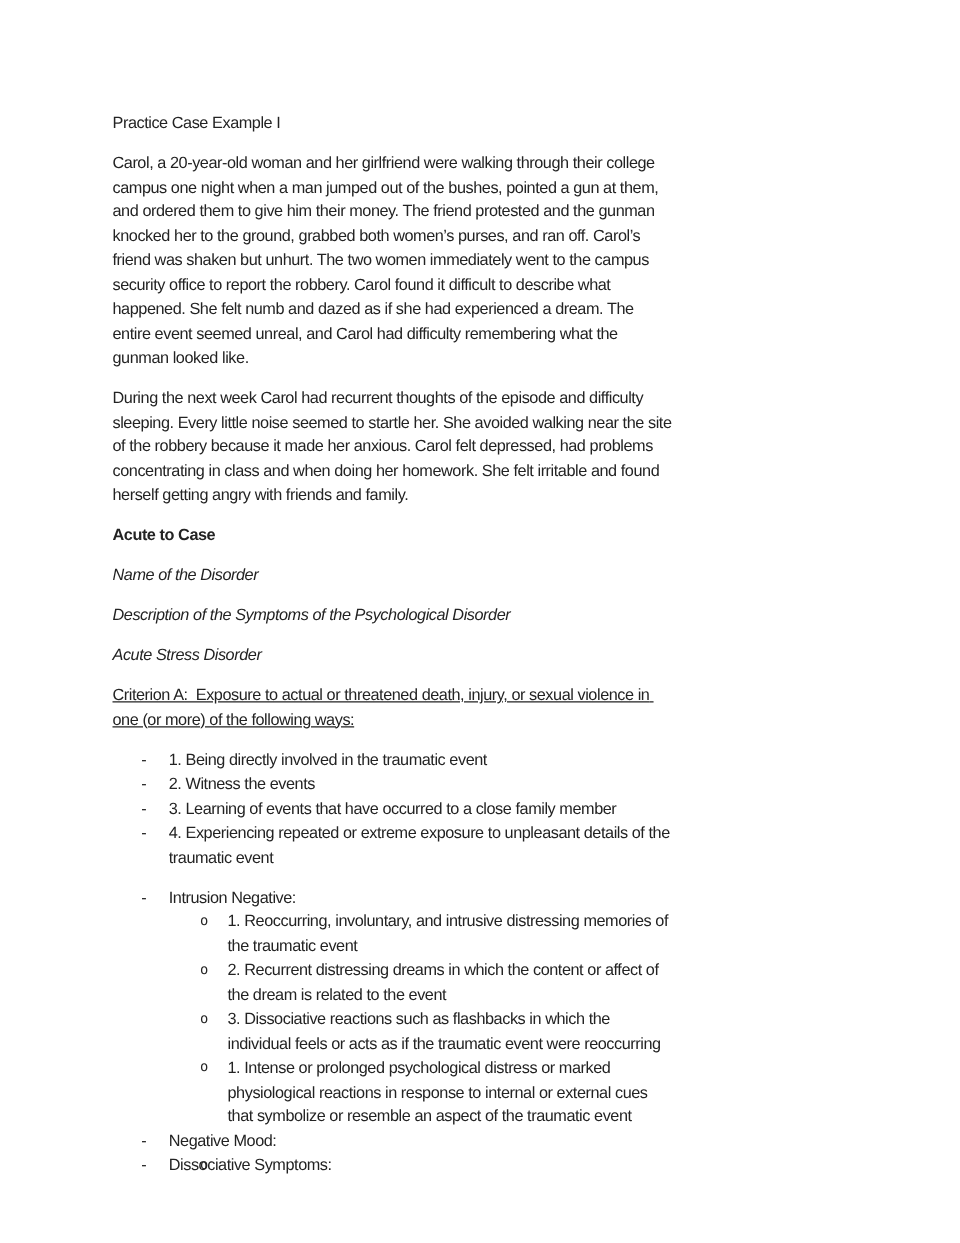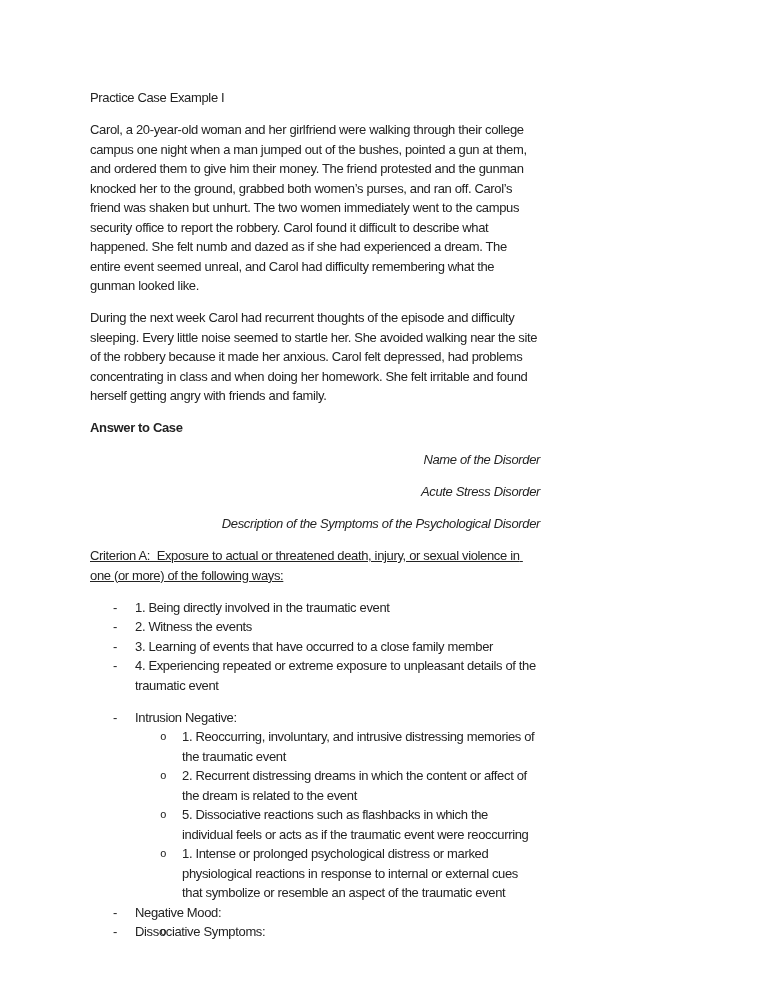--- a/index.html
+++ b/index.html
@@ -21,21 +21,21 @@
     color: #232323;
     font-family: "Liberation Sans", sans-serif;
     font-size: 13px;
     line-height: 19.5px;
     letter-spacing: -0.35px;
   }
   .para {
     margin: 0 0 12.5px 0;
   }
   .bold { font-weight: bold; }
-  .italic { font-style: italic; text-align: right; }
+  .italic { font-style: italic; }
   .prewrap { white-space: pre-wrap; text-decoration: underline; }
   .list { margin: 0 0 12.5px 0; }
   .li {
     position: relative;
     padding-left: 45px;
     margin: 0;
   }
   .li .marker {
     position: absolute;
     left: 23px;
@@ -54,27 +54,27 @@
 <body>
 
 <div class="page">
 
   <p class="para">Practice Case Example I</p>
 
   <p class="para">Carol, a 20-year-old woman and her girlfriend were walking through their college campus one night when a man jumped out of the bushes, pointed a gun at them, and ordered them to give him their money. The friend protested and the gunman knocked her to the ground, grabbed both women’s purses, and ran off. Carol’s friend was shaken but unhurt. The two women immediately went to the campus security office to report the robbery. Carol found it difficult to describe what happened. She felt numb and dazed as if she had experienced a dream. The entire event seemed unreal, and Carol had difficulty remembering what the gunman looked like.</p>
 
   <p class="para">During the next week Carol had recurrent thoughts of the episode and difficulty sleeping. Every little noise seemed to startle her. She avoided walking near the site of the robbery because it made her anxious. Carol felt depressed, had problems concentrating in class and when doing her homework. She felt irritable and found herself getting angry with friends and family.</p>
 
-  <p class="para bold">Answer to Case</p>
+  <p class="para bold">Acute to Case</p>
 
   <p class="para italic">Name of the Disorder</p>
 
+  <p class="para italic">Description of the Symptoms of the Psychological Disorder</p>
+
   <p class="para italic">Acute Stress Disorder</p>
-
-  <p class="para italic">Description of the Symptoms of the Psychological Disorder</p>
 
   <p class="para prewrap">Criterion A:  Exposure to actual or threatened death, injury, or sexual violence in one (or more) of the following ways:</p>
 
   <div class="list">
     <div class="li level1">
       <span class="marker">-</span>
       <span class="li-text">1. Being directly involved in the traumatic event</span>
     </div>
     <div class="li level1">
       <span class="marker">-</span>
@@ -100,21 +100,21 @@
     <div class="li level2">
       <span class="marker">o</span>
       <span class="li-text">1. Reoccurring, involuntary, and intrusive distressing memories of the traumatic event</span>
     </div>
     <div class="li level2">
       <span class="marker">o</span>
       <span class="li-text">2. Recurrent distressing dreams in which the content or affect of the dream is related to the event</span>
     </div>
     <div class="li level2">
       <span class="marker">o</span>
-      <span class="li-text">5. Dissociative reactions such as flashbacks in which the individual feels or acts as if the traumatic event were reoccurring</span>
+      <span class="li-text">3. Dissociative reactions such as flashbacks in which the individual feels or acts as if the traumatic event were reoccurring</span>
     </div>
     <div class="li level2">
       <span class="marker">o</span>
       <span class="li-text">1. Intense or prolonged psychological distress or marked physiological reactions in response to internal or external cues that symbolize or resemble an aspect of the traumatic event</span>
     </div>
 
     <div class="li level1">
       <span class="marker">-</span>
       <span class="li-text">Negative Mood:</span>
     </div>

